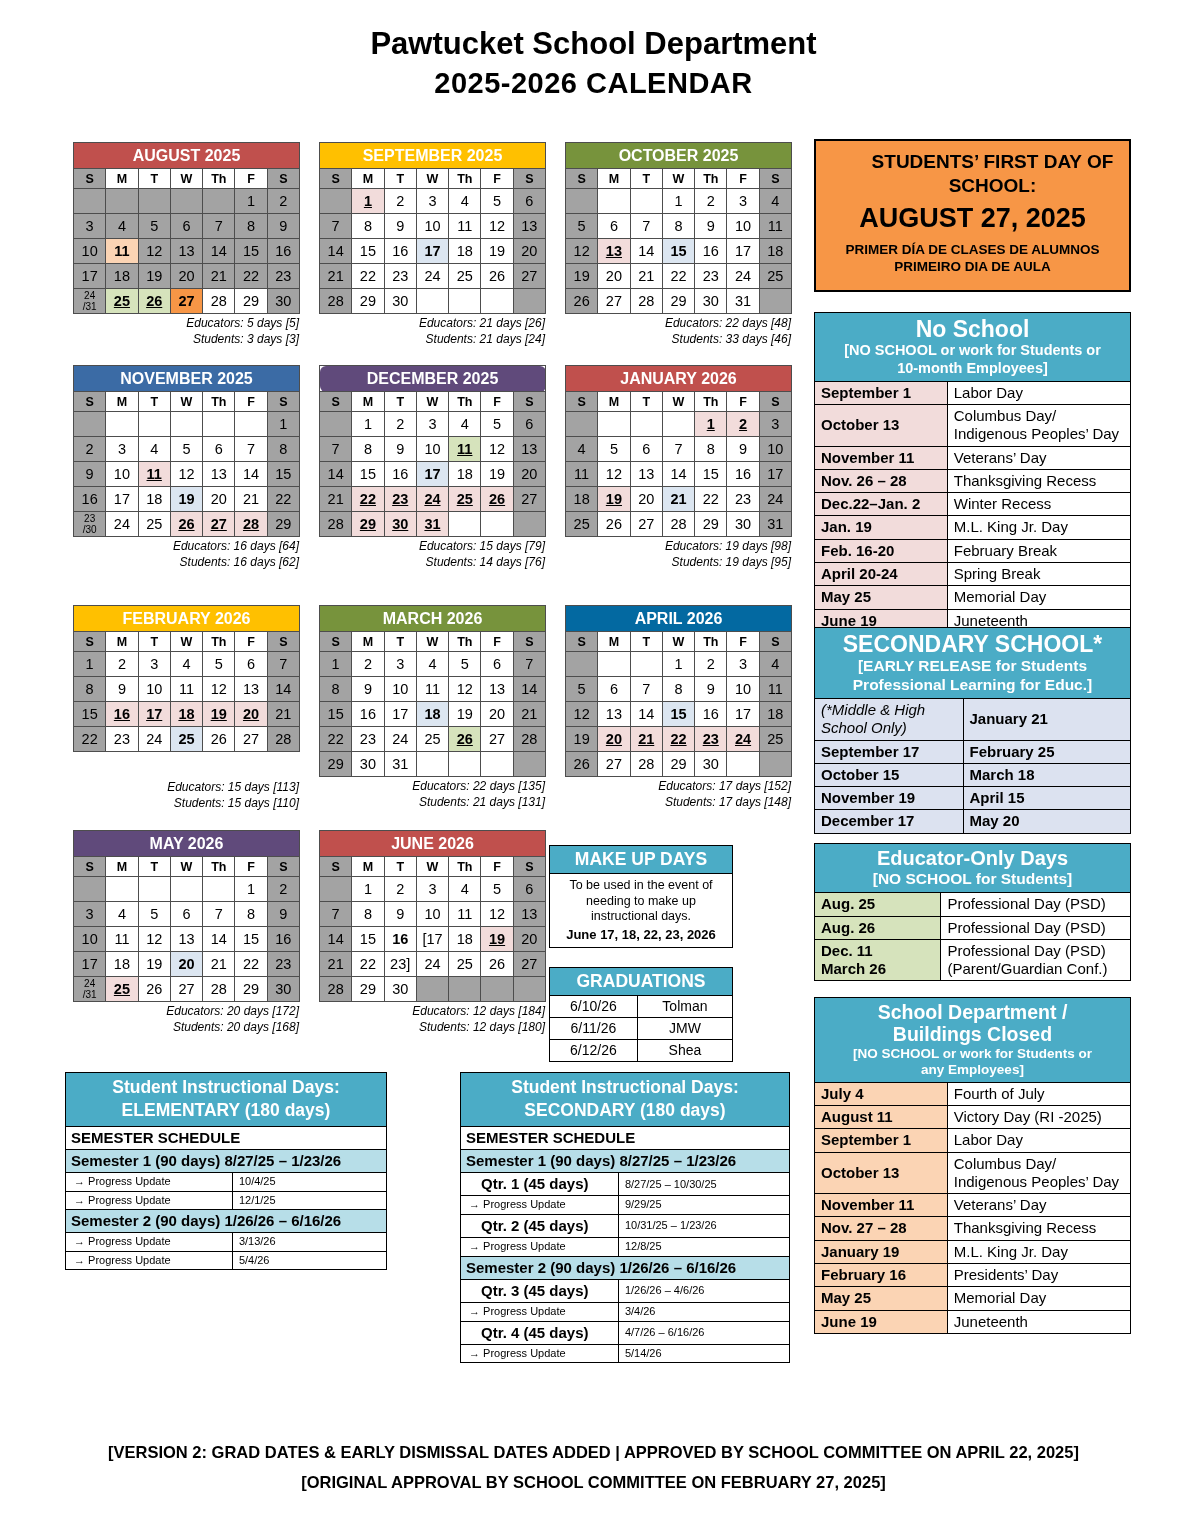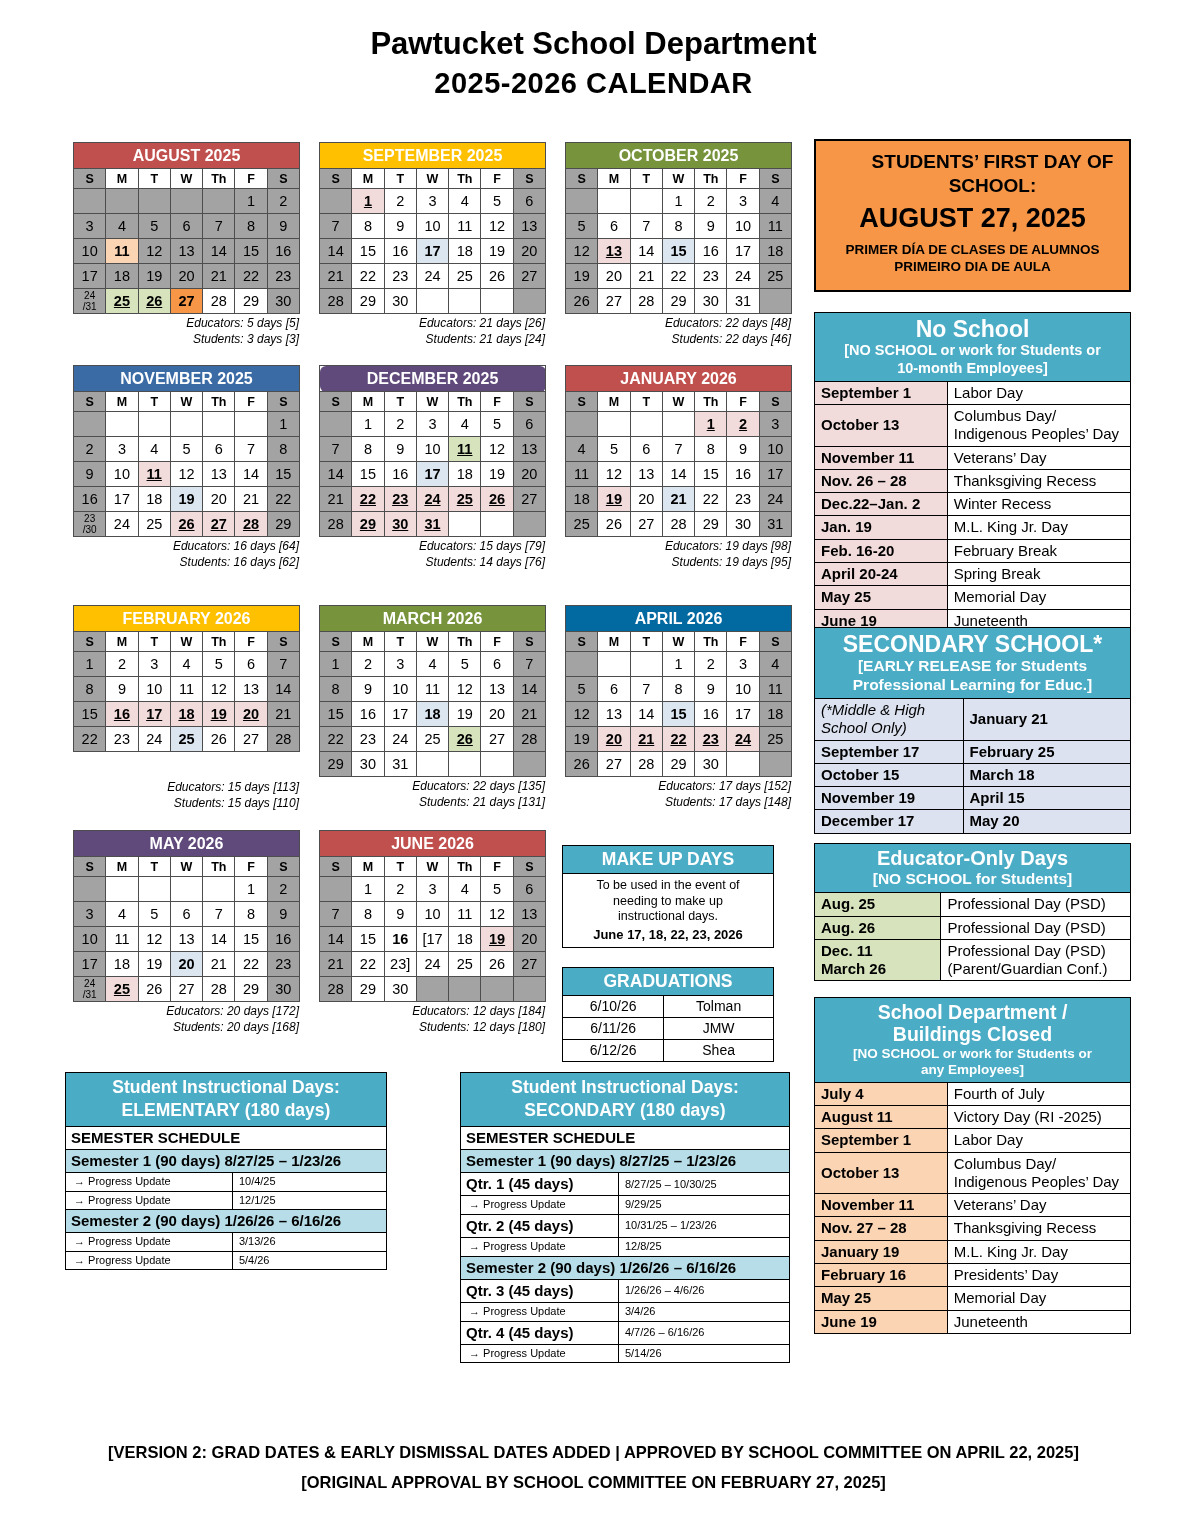--- a/index.html
+++ b/index.html
@@ -59,37 +59,37 @@
 
   
   .first-day { left:814px; top:139px; width:317px; height:153px;
                background:var(--orange); border:2.5px solid #000;
                text-align:center; padding-top:9px; }
   .fd1 { font-size:19px; font-weight:bold; line-height:1.25;padding-left:40px; }
   .fdd { font-size:27px; font-weight:bold; margin-top:5px; }
   .fds { font-size:13.5px; font-weight:bold; margin-top:7px; line-height:1.3; }
 
   
-  .mid { left:562px; width:212px; }
+  .mid { left:549px; width:184px; }
   .mid .hd .h1 { font-size:17.5px; }
   .mu-body { border:1.5px solid #000; background:#fff; text-align:center;
              padding:4px 2px 5px 2px; }
   .mu-body .txt { font-size:12.5px; line-height:1.25; }
   .mu-body .dates { font-size:13px; font-weight:bold; margin-top:2px; }
   .grad td { font-size:14px; text-align:center; padding:2px 4px; }
   .grad td.l { font-weight:normal; width:48%; }
 
   
   .instr .hd .h1 { font-size:17.5px; line-height:1.3; }
   .instr td { font-size:11px; }
   .instr td.seclab { font-weight:bold; font-size:15px; padding:2px 5px; }
   .instr td.sem { background:var(--semester_blue); font-weight:bold; font-size:15px;
                   padding:2px 5px; }
   .instr td.lab { padding-left:8px; }
-  .instr td.lab.b { font-weight:bold; padding-left:5px; font-size:15px;margin-left:36px; }
+  .instr td.lab.b { font-weight:bold; padding-left:20px; font-size:15px;margin-left:36px; }
   .el-t td.lab { width:52%; }
   .sec-t td.lab { width:48%; }
 
   
   .pfoot { position:absolute; left:0; width:100%; text-align:center; font-weight:bold;
            font-size:16.5px; }
 </style>
 </head>
 <body>
 
@@ -291,21 +291,21 @@
             <td>28</td>
             <td>29</td>
             <td>30</td>
             <td>31</td>
             <td class="bg-gray"></td>
           </tr>
         </tbody>
       </table>
       <div class="mfoot">
         <div>Educators: 22 days [48]</div>
-        <div>Students: 22 days [46]</div>
+        <div>Students: 33 days [46]</div>
       </div>
     </div>
     <div class="month">
       <table>
         <tbody>
           <tr>
             <td class="mt" colspan="7" style="background: rgb(59, 107, 165);">NOVEMBER 2025</td>
           </tr>
           <tr>
             <th class="we">S</th>

